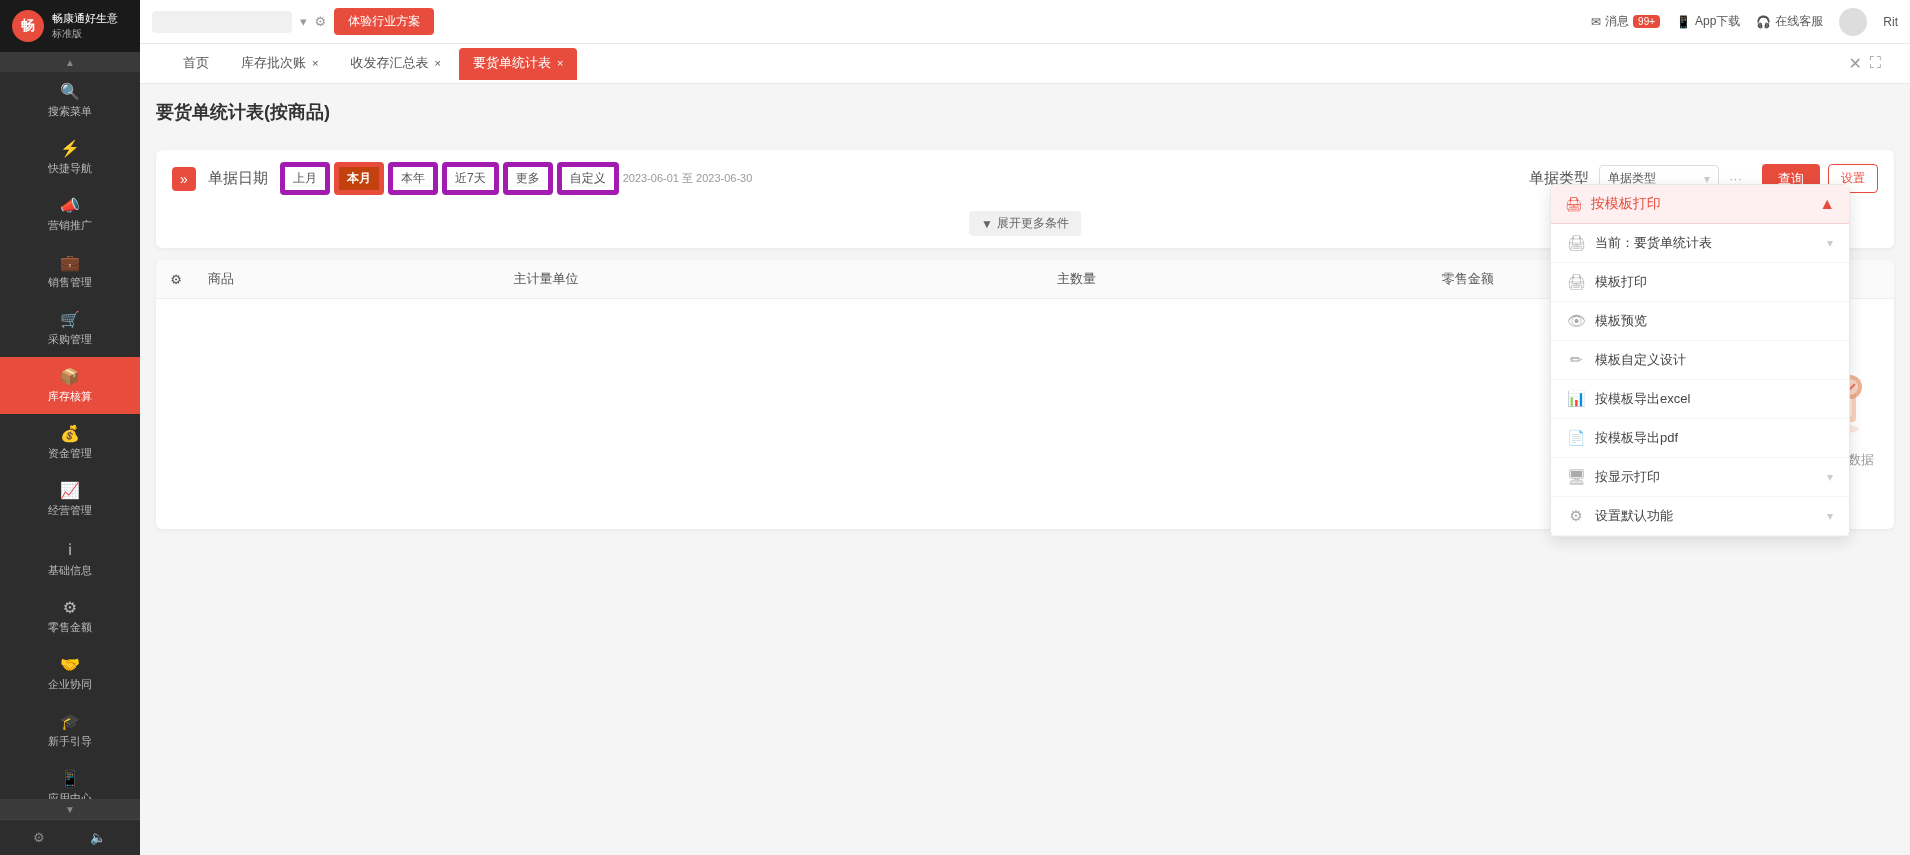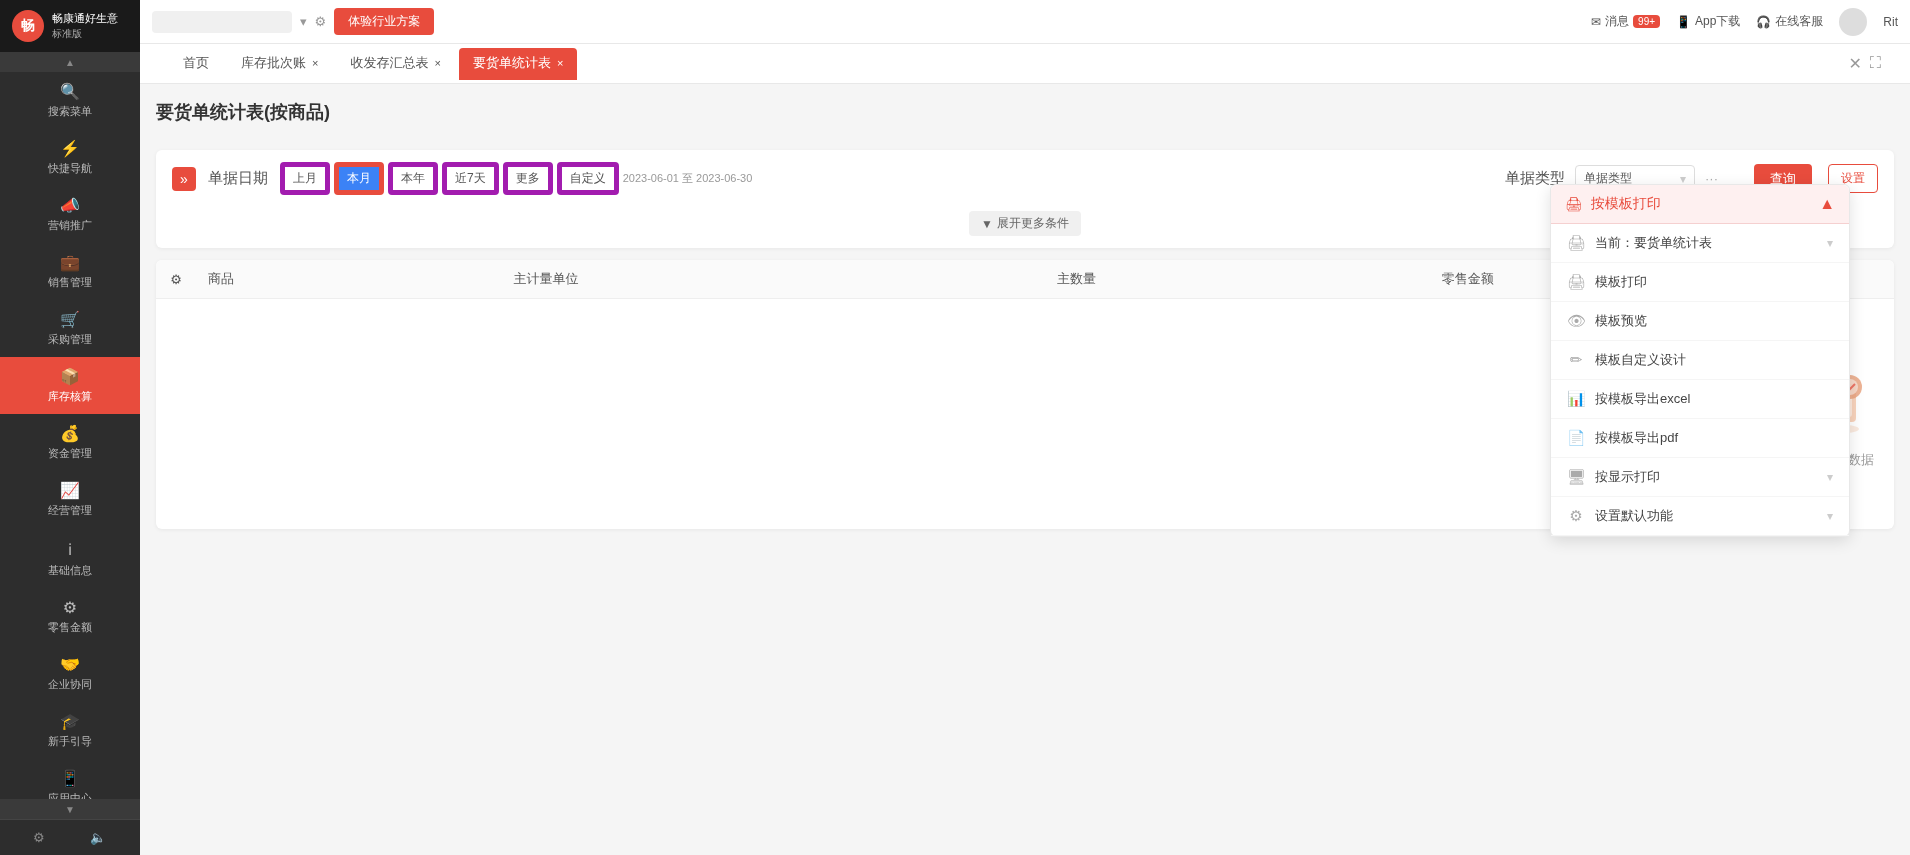--- a/index.html
+++ b/index.html
@@ -232,23 +232,24 @@
     .date-btn {
       padding: 3px 8px;
       border: 5px solid #a21caf;
       border-radius: 4px;
       background: #fff;
       color: #555;
       font-size: 12px;
       cursor: pointer;
     }
     .date-btn.active {
-      background: #3b82f6;
+      background: #c2410c;
       color: white;
       border-color: #e84c3d;
+      font-weight: bold;
     }
     .date-range { font-size: 11px; color: #999; }
 
     .filter-select {
       display: flex;
       align-items: center;
       border: 1px solid #ddd;
       border-radius: 4px;
       padding: 4px 8px;
       gap: 6px;
@@ -547,21 +548,21 @@
         </div>
         <div style="margin-left: auto; display:flex; align-items:center; gap:10px;">
           <span class="filter-label">单据类型</span>
           <div class="filter-select">
             <span>单据类型</span>
             <span style="margin-left:auto;color:#ccc;">▾</span>
           </div>
           <span style="color:#aaa;">···</span>
         </div>
 
-        <div style="display:flex; align-items:center; gap:16px; margin-left:24px;justify-content:flex-end;">
+        <div style="display:flex; align-items:center; gap:8px; margin-left:8px;justify-content:flex-end;">
           <button class="query-btn">查询</button>
           <button class="settings-btn">设置</button>
         </div>
       </div>
       <div style="display:flex; justify-content:center; margin-top:8px;">
         <button class="expand-more-btn">
           <span>▼</span>
           <span>展开更多条件</span>
         </button>
       </div>

